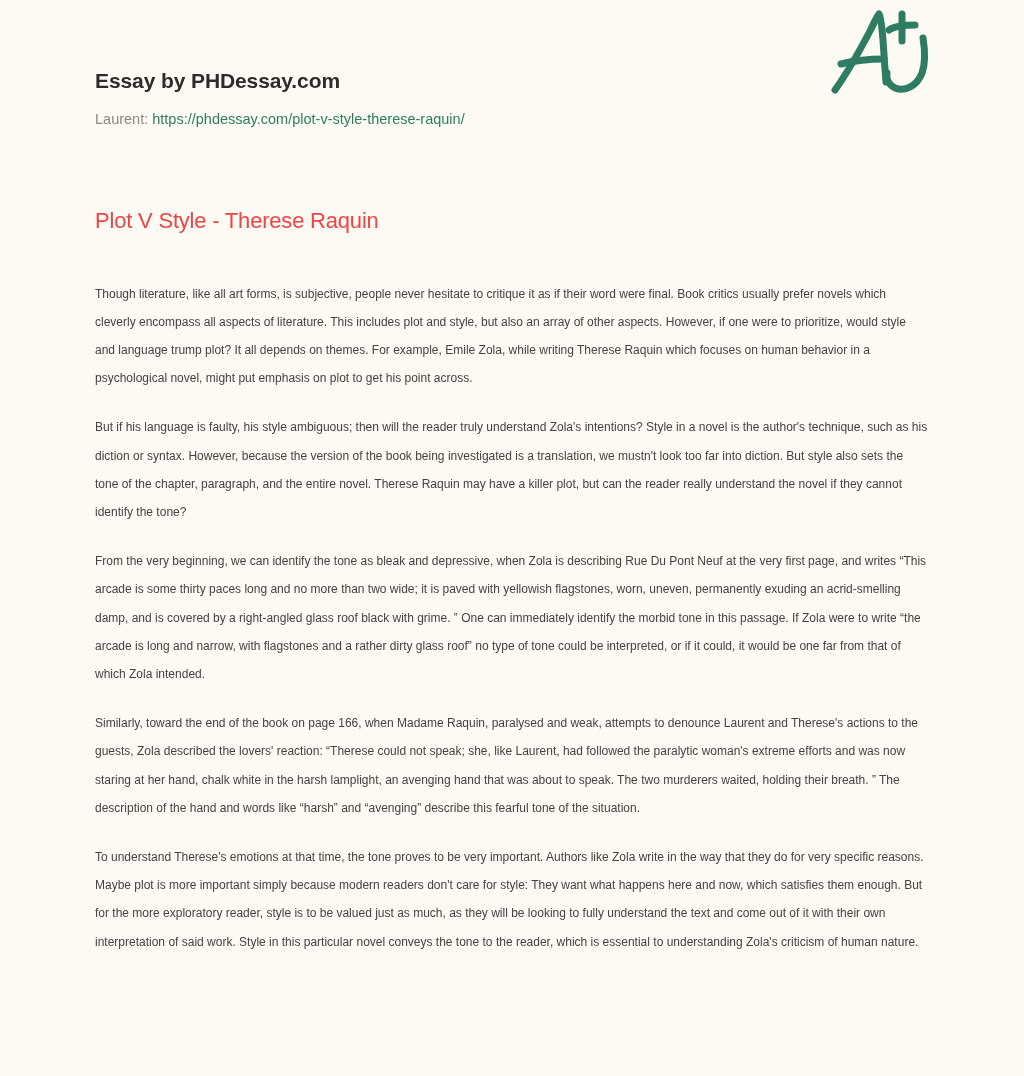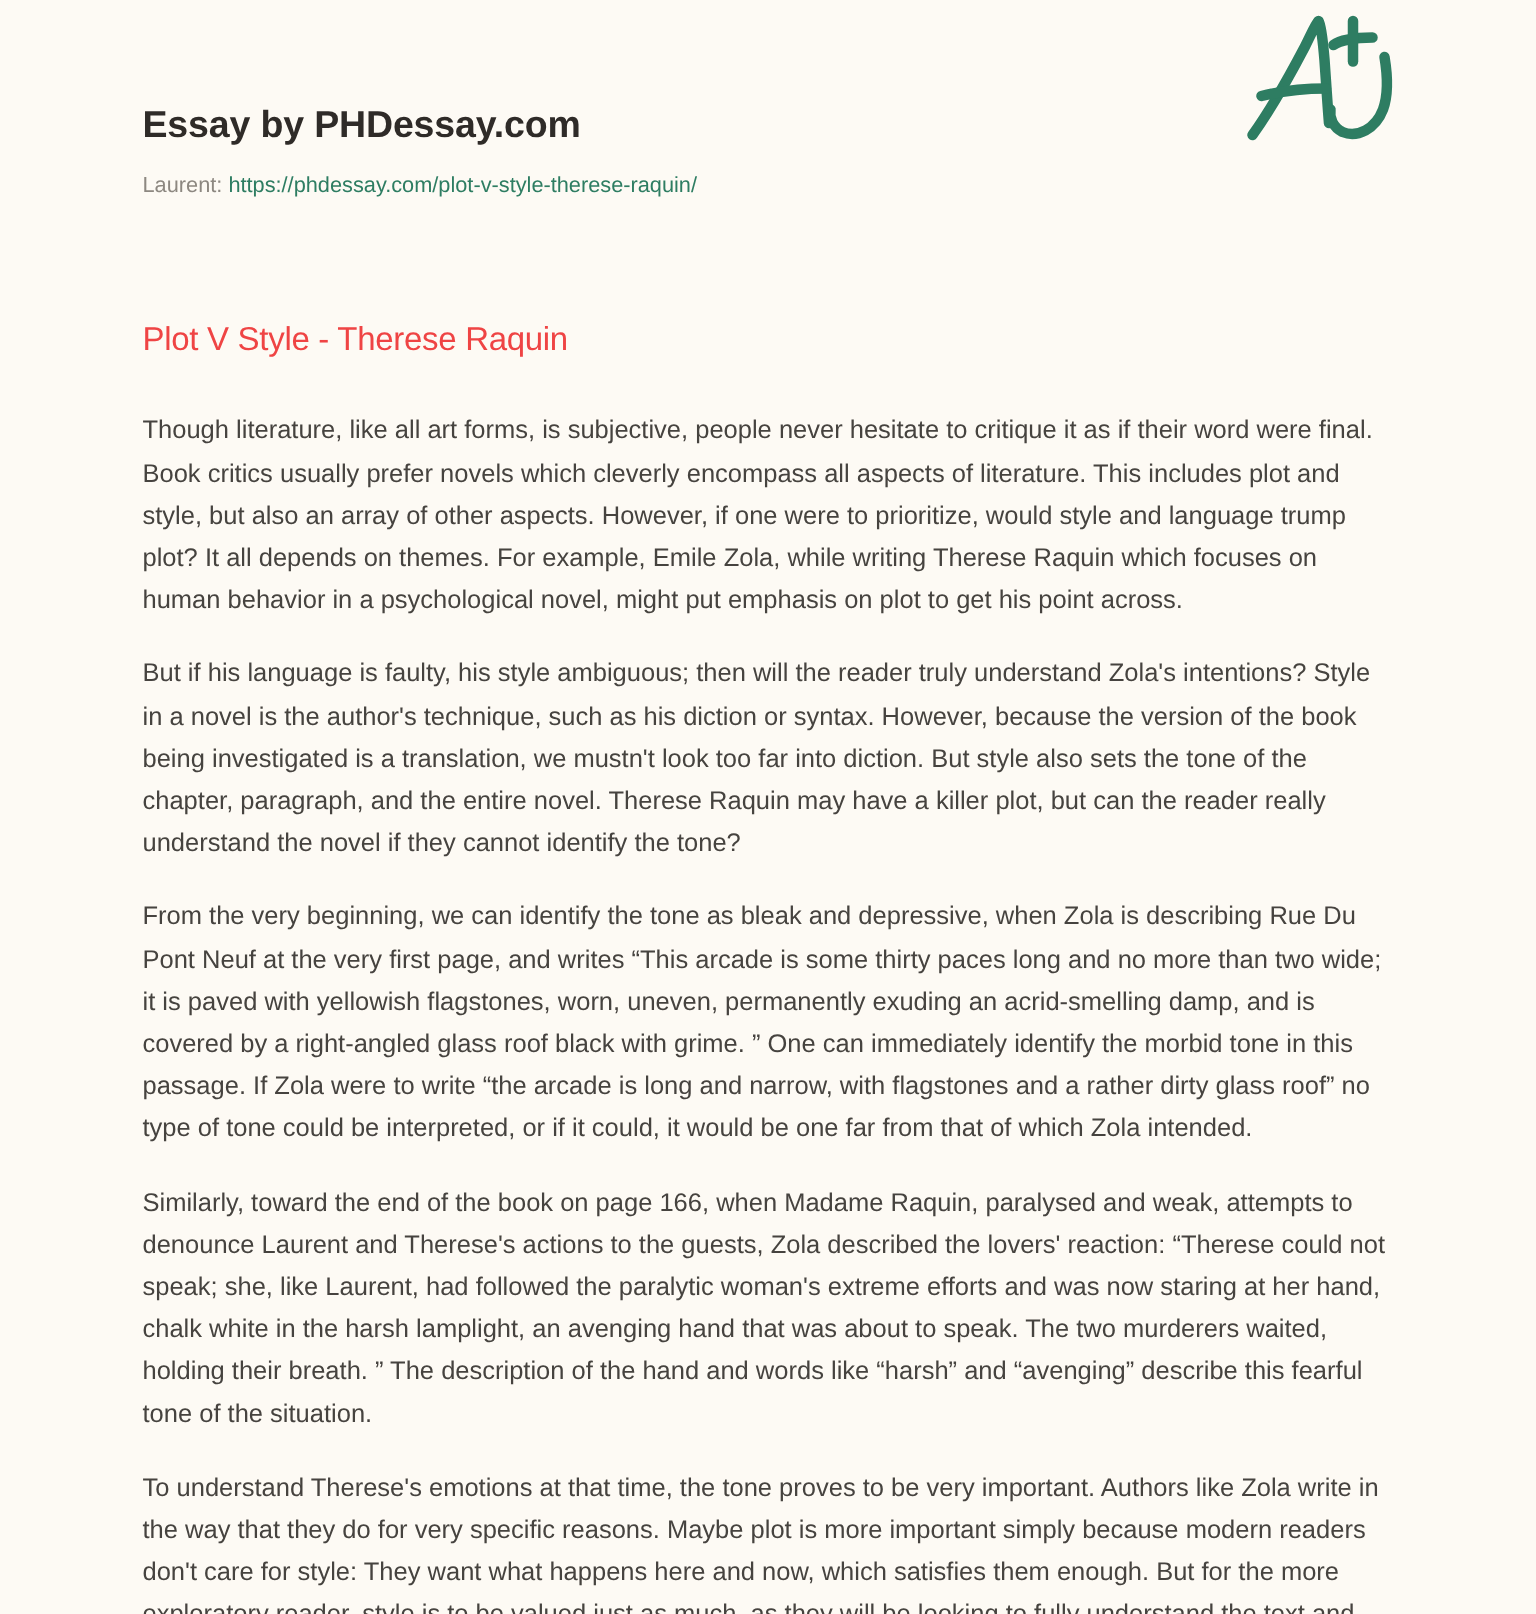--- a/index.html
+++ b/index.html
@@ -19,21 +19,21 @@
     width: 1024px;
     height: 1076px;
     box-sizing: border-box;
     padding: 0 95px;
   }
   .header {
     position: relative;
     padding-top: 68px;
   }
   .brand-line {
-    font-size: 25px;
+    font-size: 21px;
     font-weight: bold;
     color: #2f2b28;
     letter-spacing: -0.1px;
     line-height: 1.2;
   }
   .source-line {
     margin-top: 17px;
     font-size: 14.5px;
     color: #8d8881;
     line-height: 1.3;
@@ -62,22 +62,22 @@
     font-size: 22px;
     font-weight: normal;
     color: #ef4444;
     letter-spacing: -0.2px;
     line-height: 1.25;
   }
   .article {
     padding-top: 34px;
   }
   .article p {
-    margin: 0 0 21px 0;
-    font-size: 17px;
+    margin: 11px 0 21px 0;
+    font-size: 12px;
     line-height: 28.2px;
     color: #46433f;
     max-width: 836px;
     text-align: left;
   }
   .article p:last-child {
     margin-bottom: 0;
   }
 </style>
 </head>

